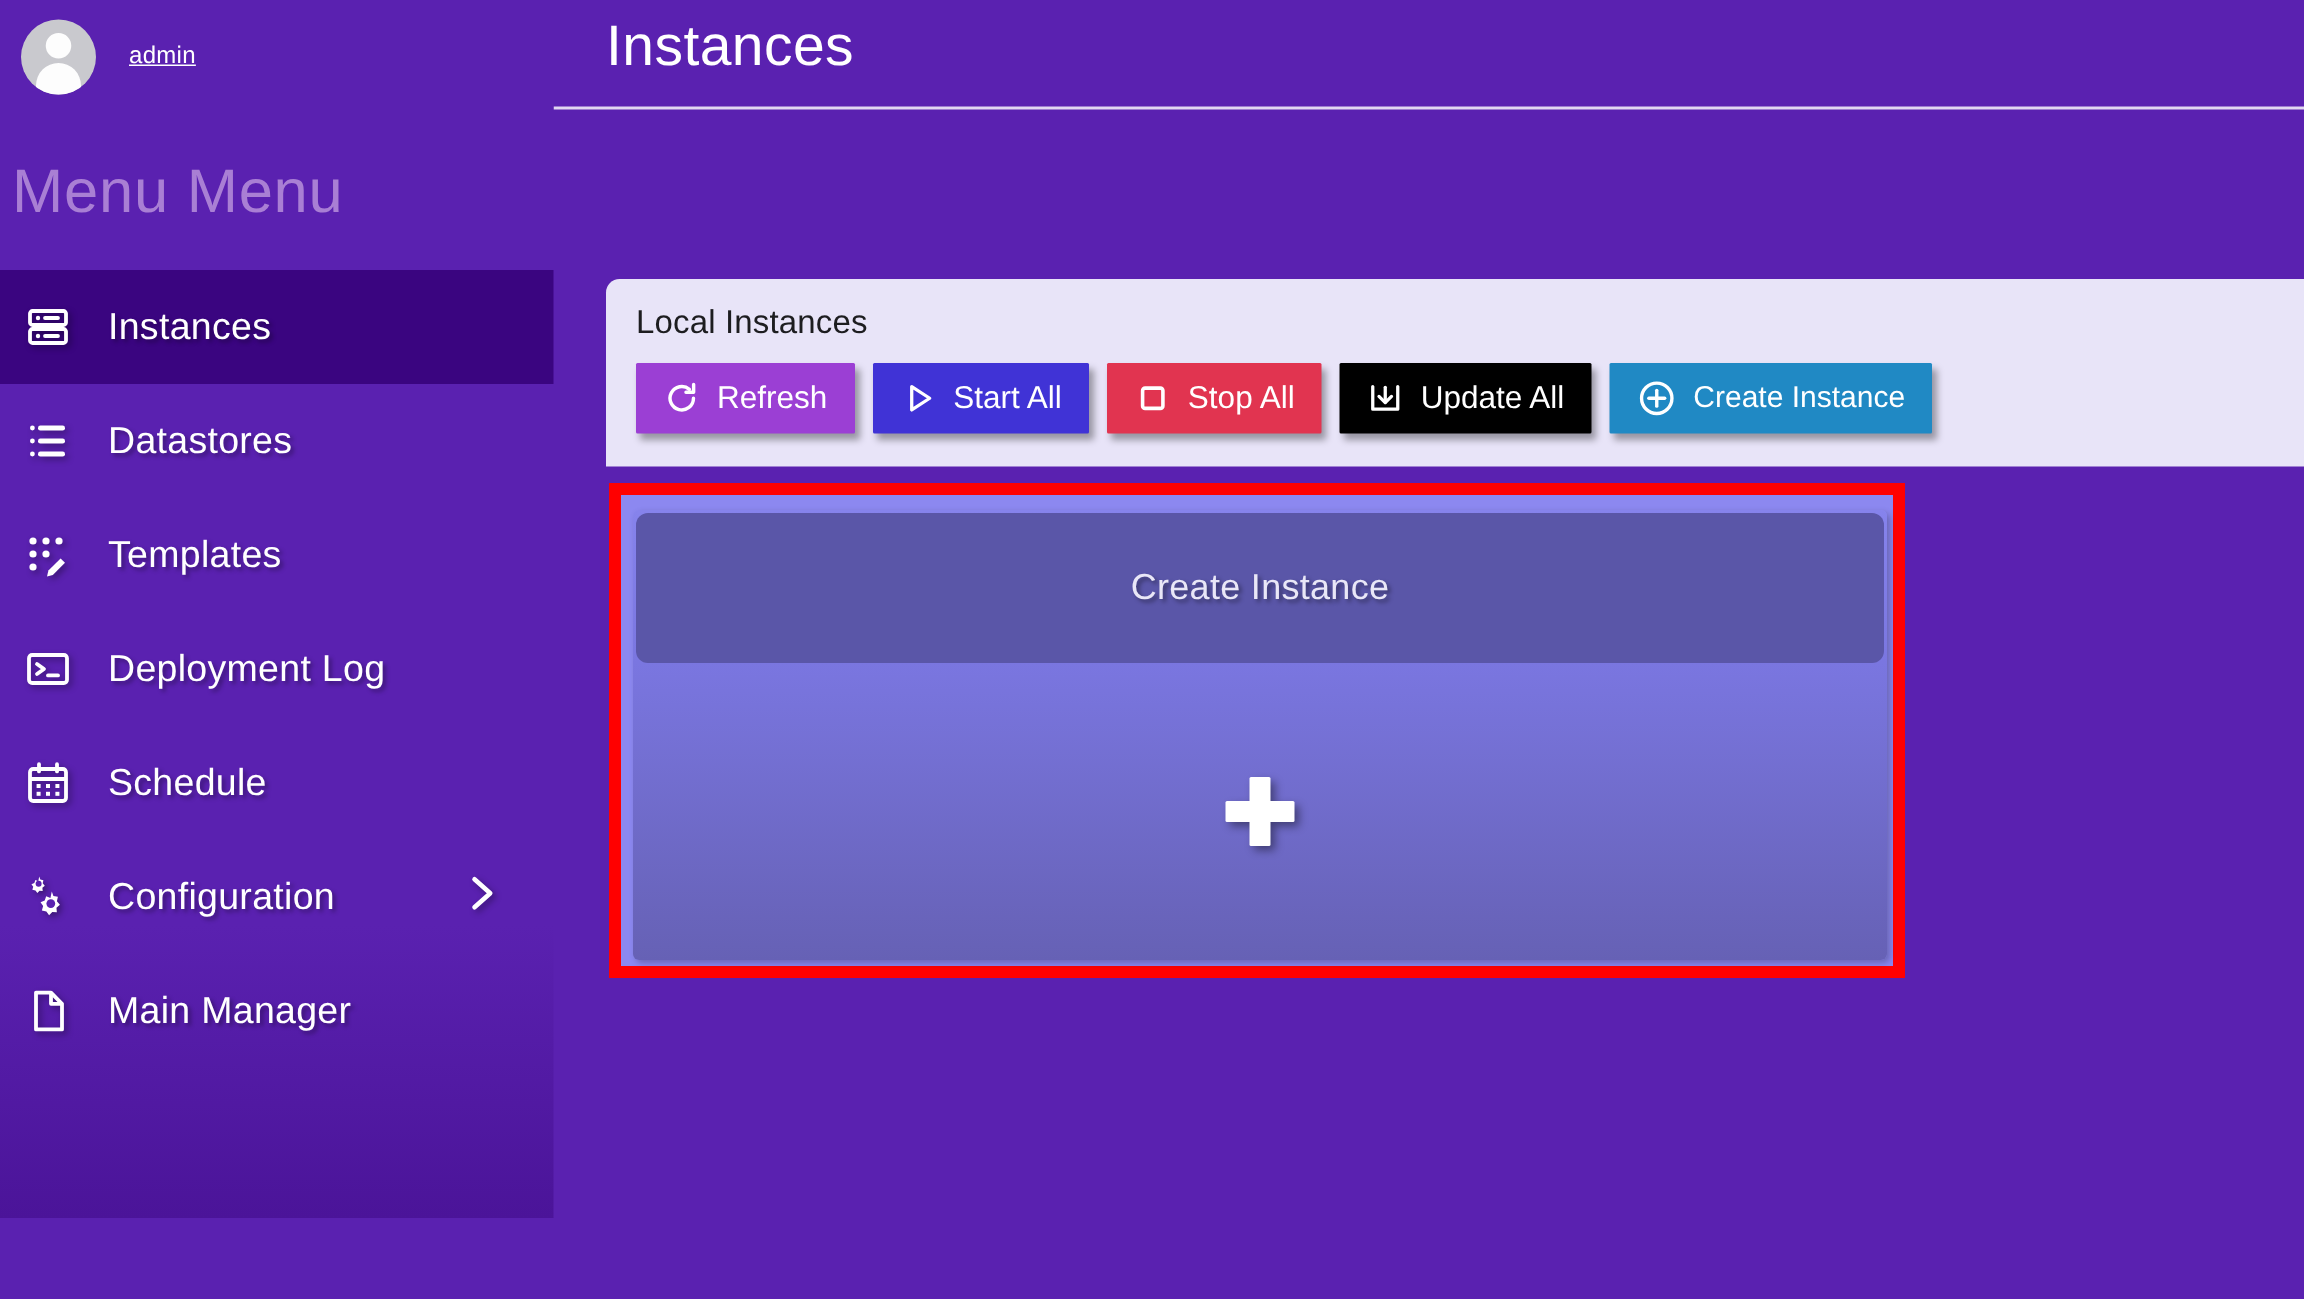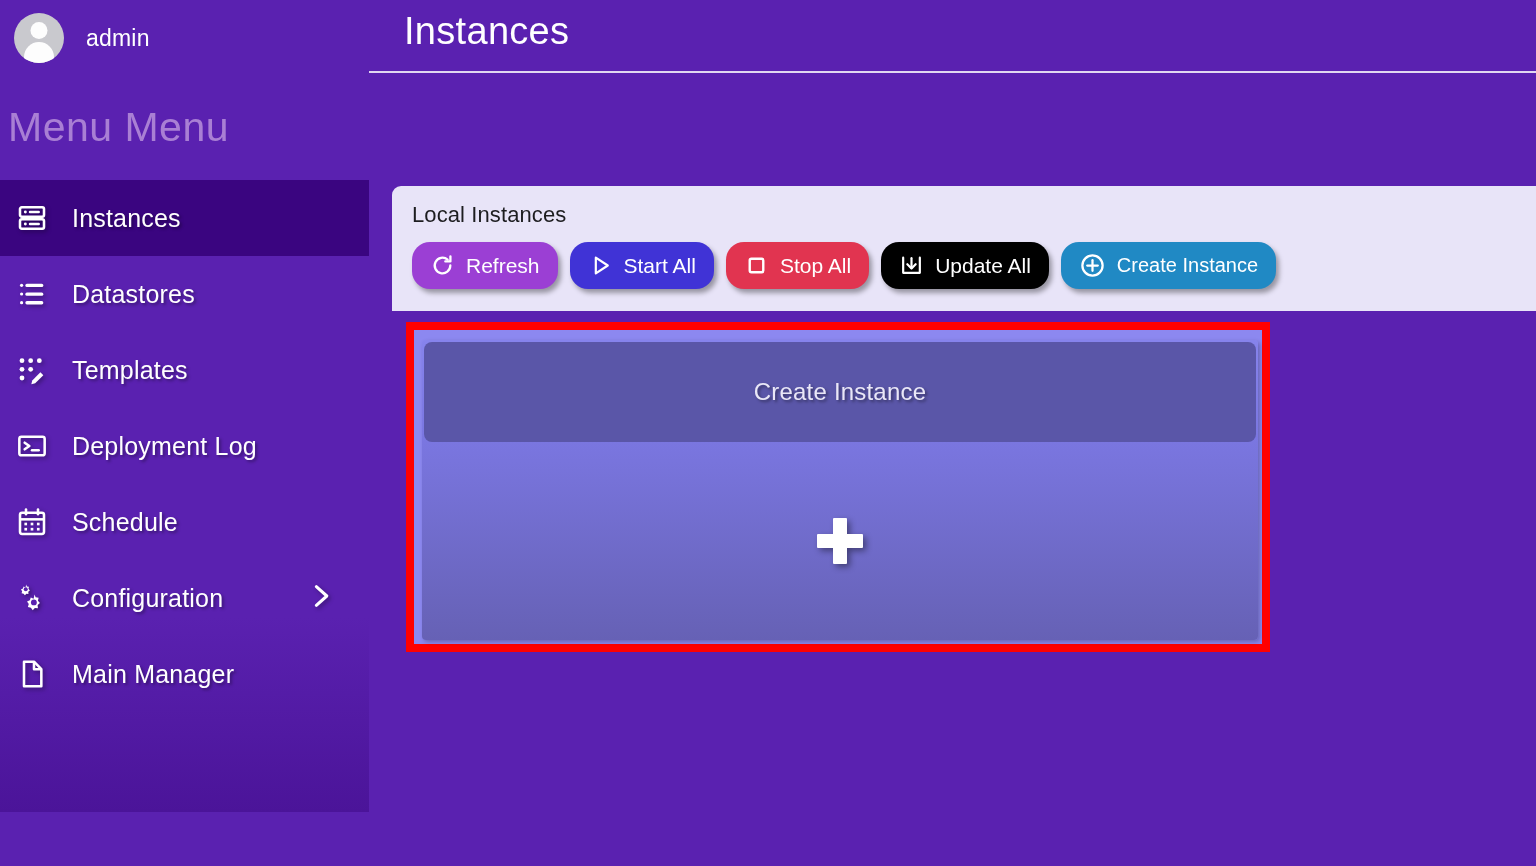--- a/index.html
+++ b/index.html
@@ -56,22 +56,23 @@
     position: absolute;
     left: 50%; top: 29px;
     transform: translateX(-50%);
     width: 30px; height: 26px;
     border-radius: 15px 15px 0 0;
     background: #FDFDFD;
   }
 
   #username {
     color: #FFFFFF;
-    font-size: 23px;
+    font-size: 16px;
     letter-spacing: .2px;
+    text-decoration: underline;
   }
 
   #main-menu-title {
     color: #A97FD4;
     font-size: 41px;
     font-weight: 400;
     padding: 28px 0 0 8px;
     letter-spacing: .5px;
   }
 
@@ -133,21 +134,21 @@
     position: absolute;
     left: 0; right: 0;
     bottom: 3px;
     height: 2px;
     background: rgba(255,255,255,.82);
   }
 
   
   #panel {
     position: absolute;
-    left: 392px;
+    left: 404px;
     top: 186px;
     right: 0;
     height: 125px;
     background: #E8E4F8;
     border-radius: 9px 0 0 0;
     padding: 16px 0 0 20px;
   }
 
   #panel-title {
     color: #1D1D20;
@@ -157,21 +158,21 @@
 
   #toolbar {
     display: flex;
     gap: 12px;
     margin-top: 14px;
   }
 
   .tb-btn {
     height: 47px;
     border: none;
-    border-radius: 18px;
+    border-radius: 1px;
     display: inline-flex;
     align-items: center;
     gap: 11px;
     padding: 0 18px;
     color: #FFFFFF;
     font-family: "Liberation Sans", sans-serif;
     font-size: 21px;
     cursor: pointer;
     box-shadow: 3px 4px 5px rgba(0,0,0,.35);
     white-space: nowrap;

